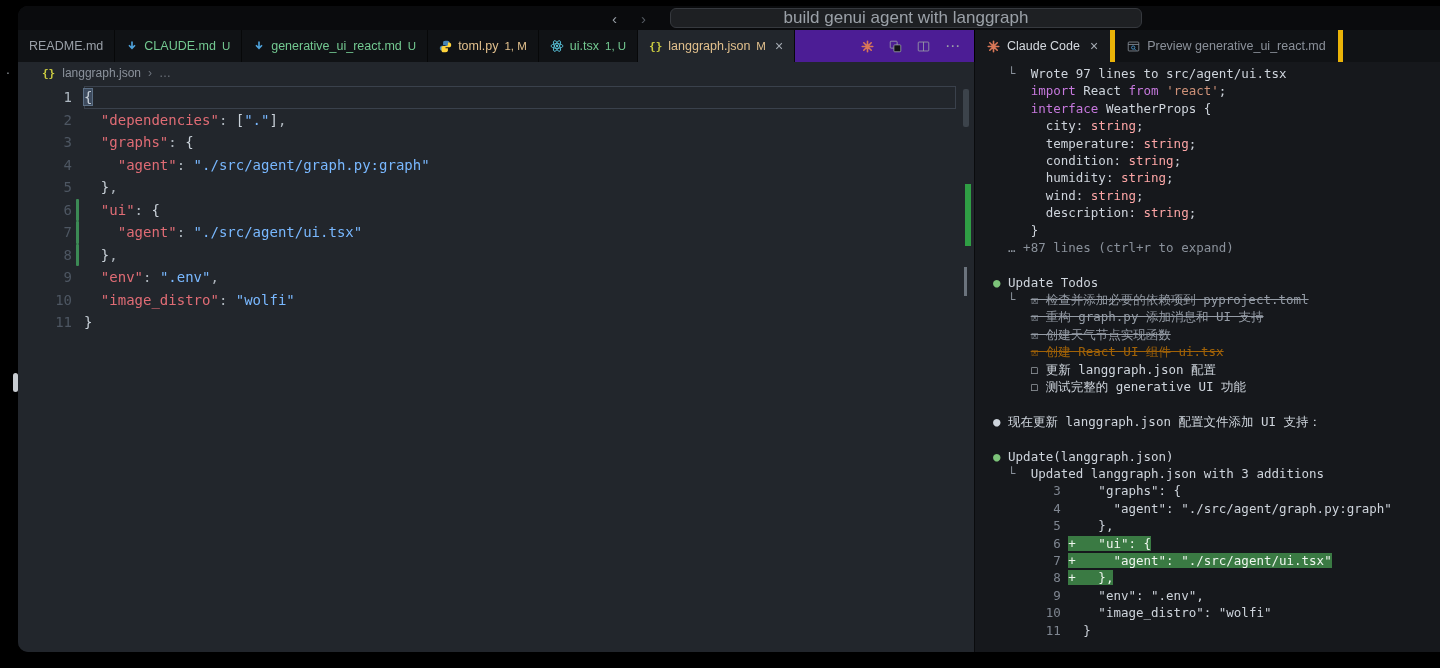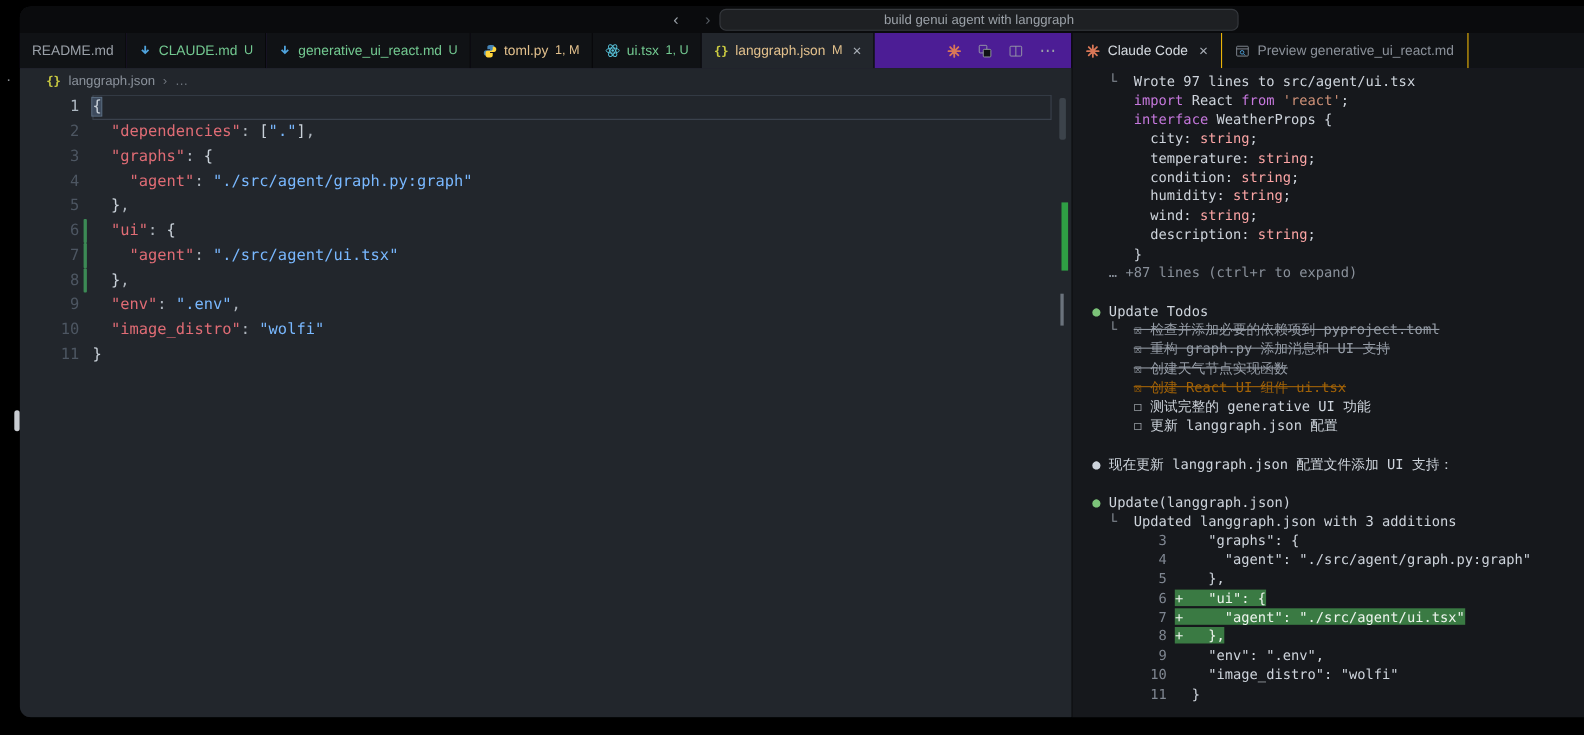--- a/index.html
+++ b/index.html
@@ -10,43 +10,43 @@
   .edge-dot{position:absolute;left:6px;top:61px;color:#8a8f94;font-size:14px}
 
   .window{position:absolute;left:18px;top:6px;width:1422px;height:646px;background:#16181c;
           border-radius:10px 0 0 10px;overflow:hidden;display:flex;flex-direction:column}
 
   
   .titlebar{height:24px;background:#0a0b0d;position:relative;flex:none}
   .nav-arrows{position:absolute;left:594px;top:0;height:100%;display:flex;align-items:center;gap:24px;font-size:15px}
   .nav-back{color:#9aa1a8}
   .nav-fwd{color:#565c63}
-  .command-center{position:absolute;left:636px;top:2px;width:472px;height:20px;background:#1e2023;
-                  border:1px solid #36393e;border-radius:6px;color:#9ba1a8;font-size:12px;
+  .command-center{position:absolute;left:652px;top:2px;width:472px;height:20px;background:#1e2023;
+                  border:1px solid #36393e;border-radius:6px;color:#9ba1a8;font-size:17px;
                   display:flex;align-items:center;justify-content:center;cursor:pointer}
 
   
   .tabbar{height:32px;background:#4c1d95;display:flex;align-items:stretch;font-size:12.5px;flex:none}
   .tabs-left{width:956px;display:flex;min-width:0}
   .tab-list{display:flex}
   .tab{display:flex;align-items:center;gap:6px;padding:0 11px;background:#101215;
        border-right:1px solid #070809;color:#8b919a;cursor:pointer;white-space:nowrap}
   .tab.active{background:#22262c}
   .tab-icon{display:inline-flex;align-items:center}
   .lbl-plain{color:#9aa0a8}
   .lbl-green{color:#73c991}
   .lbl-orange{color:#e2c08d}
   .tab-badge{font-size:11.5px}
   .tab-close{color:#a6acb4;margin-left:3px;font-size:14px;line-height:1}
   .json-glyph{color:#cbcb41;font-family:"DejaVu Sans Mono","DejaVu Sans",monospace;font-weight:bold;font-size:11px}
   .editor-actions{margin-left:auto;display:flex;align-items:center;gap:15px;padding:0 14px}
   .action{display:inline-flex;align-items:center;color:#9ba1a8;cursor:pointer;font-size:15px}
   .tabs-right{flex:1;display:flex;border-left:1px solid #000;background:#101215}
   .ptab{display:flex;align-items:center;gap:7px;padding:0 12px;color:#8b919a;cursor:pointer;
-        white-space:nowrap;border-right:1px solid #eab308}
+        white-space:nowrap;border-right:5px solid #eab308}
   .ptab.active{background:#16181c;color:#d5dae0}
 
   
   .main{flex:1;display:flex;min-height:0}
   .editor-col{width:956px;background:#22262c;display:flex;flex-direction:column;position:relative;flex:none}
   .breadcrumb{height:22px;display:flex;align-items:center;gap:7px;padding-left:24px;color:#8b929c;font-size:12px;flex:none}
   .crumb-sep,.crumb-more{color:#6e747d}
 
   .code-area{flex:1;position:relative;font-family:"DejaVu Sans Mono","DejaVu Sans",monospace;
              font-size:14px;line-height:22.5px;padding-top:2px;cursor:text}
@@ -289,22 +289,22 @@
         <div class="t-line"><span class="ts-fg">       wind: </span><span class="ts-typ">string</span><span class="ts-fg">;</span></div>
         <div class="t-line"><span class="ts-fg">       description: </span><span class="ts-typ">string</span><span class="ts-fg">;</span></div>
         <div class="t-line"><span class="ts-fg">     }</span></div>
         <div class="t-line"><span class="ts-dim">  … +87 lines (ctrl+r to expand)</span></div>
         <div class="t-line"></div>
         <div class="t-line"><span class="ts-grn">● </span><span class="ts-fg">Update Todos</span></div>
         <div class="t-line"><span class="ts-dim">  └  </span><span class="ts-strike">☒ 检查并添加必要的依赖项到 pyproject.toml</span></div>
         <div class="t-line"><span class="ts-fg">     </span><span class="ts-strike">☒ 重构 graph.py 添加消息和 UI 支持</span></div>
         <div class="t-line"><span class="ts-fg">     </span><span class="ts-strike">☒ 创建天气节点实现函数</span></div>
         <div class="t-line"><span class="ts-fg">     </span><span class="ts-strikegrn">☒ 创建 React UI 组件 ui.tsx</span></div>
+        <div class="t-line"><span class="ts-fg">     ☐ 更新 langgraph.json 配置</span></div>
         <div class="t-line"><span class="ts-fg">     ☐ 测试完整的 generative UI 功能</span></div>
-        <div class="t-line"><span class="ts-fg">     ☐ 更新 langgraph.json 配置</span></div>
         <div class="t-line"></div>
         <div class="t-line"><span class="ts-fg">● 现在更新 langgraph.json 配置文件添加 UI 支持：</span></div>
         <div class="t-line"></div>
         <div class="t-line"><span class="ts-grn">● </span><span class="ts-fg">Update(langgraph.json)</span></div>
         <div class="t-line"><span class="ts-dim">  └  </span><span class="ts-fg">Updated langgraph.json with 3 additions</span></div>
         <div class="t-line"><span class="ts-lnum">        3 </span><span class="ts-fg">    "graphs": {</span></div>
         <div class="t-line"><span class="ts-lnum">        4 </span><span class="ts-fg">      "agent": "./src/agent/graph.py:graph"</span></div>
         <div class="t-line"><span class="ts-lnum">        5 </span><span class="ts-fg">    },</span></div>
         <div class="t-line"><span class="ts-lnum">        6 </span><span class="ts-add">+   "ui": {</span></div>
         <div class="t-line"><span class="ts-lnum">        7 </span><span class="ts-add">+     "agent": "./src/agent/ui.tsx"</span></div>

